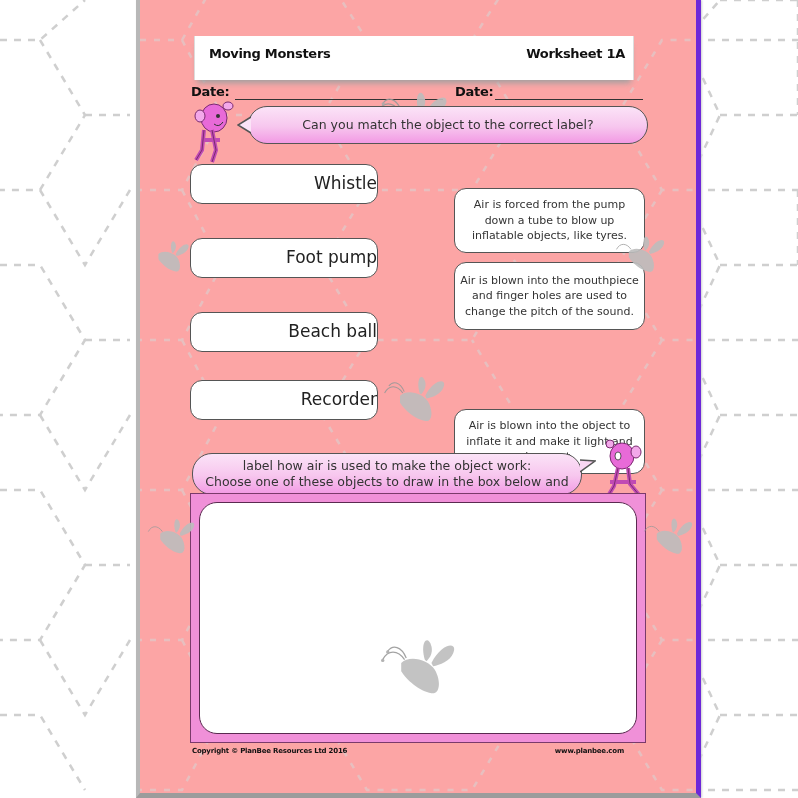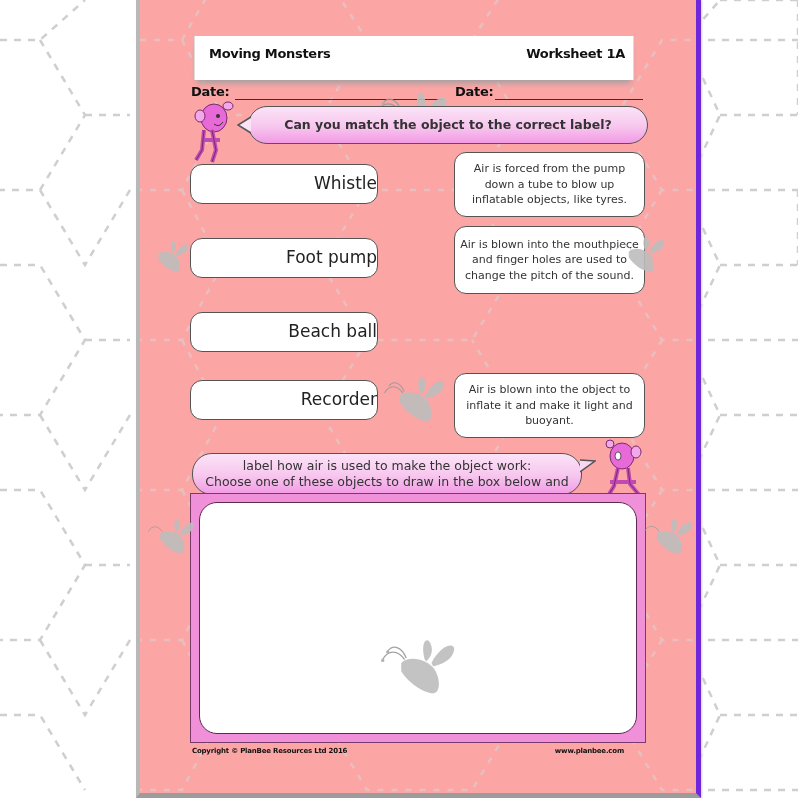--- a/index.html
+++ b/index.html
@@ -35,34 +35,34 @@
     .name-label { left: 51px; }
     .date-label { left: 315px; }
     .name-line { position: absolute; left: 95px; top: 99px; width: 208px; border-bottom: 1px solid #333; }
     .date-line { position: absolute; left: 355px; top: 99px; width: 148px; border-bottom: 1px solid #333; }
 
     .bubble {
       position: absolute; border: 1.5px solid #555; border-radius: 20px;
       background: linear-gradient(to bottom, #fbe3f7 0%, #f7c6ee 55%, #f29ae4 100%);
       color: #333; font-size: 12.5px; text-align: center;
     }
-    .bubble-top { left: 108px; top: 106px; width: 400px; height: 38px; line-height: 35px; font-size: 12.5px; font-weight: bold; }
+    .bubble-top { left: 108px; top: 106px; width: 400px; height: 38px; line-height: 35px; font-size: 12.5px; }
     .bubble-bottom { left: 52px; top: 453px; width: 390px; height: 42px; padding-top: 4px; line-height: 16px; font-size: 12.5px; }
     .bubble-tail { position: absolute; width: 0; height: 0; }
 
     .label-box {
       position: absolute; left: 50px; width: 188px; height: 40px;
       border: 1.5px solid #555; border-radius: 12px; background: #fff;
       font-size: 17px; color: #222; text-align: right; line-height: 37px;
     }
     .desc-box {
       position: absolute; left: 314px; width: 191px; height: 65px;
       border: 1.5px solid #555; border-radius: 12px; background: #fff;
       font-size: 11px; color: #333; text-align: center; line-height: 15.5px;
-      display: flex; align-items: center; justify-content: center; padding: 2px 4px;
+      display: flex; align-items: center; justify-content: center; padding: 2px 4px; margin-top: 36px;
     }
 
     .draw-frame {
       position: absolute; left: 50px; top: 493px; width: 456px; height: 250px;
       background: #f090d8; border: 1.5px solid #7a3a6a;
     }
     .draw-area {
       position: absolute; left: 8px; top: 8px; right: 8px; bottom: 8px;
       background: #ffffff; border: 1.5px solid #5a2a50; border-radius: 18px;
     }

